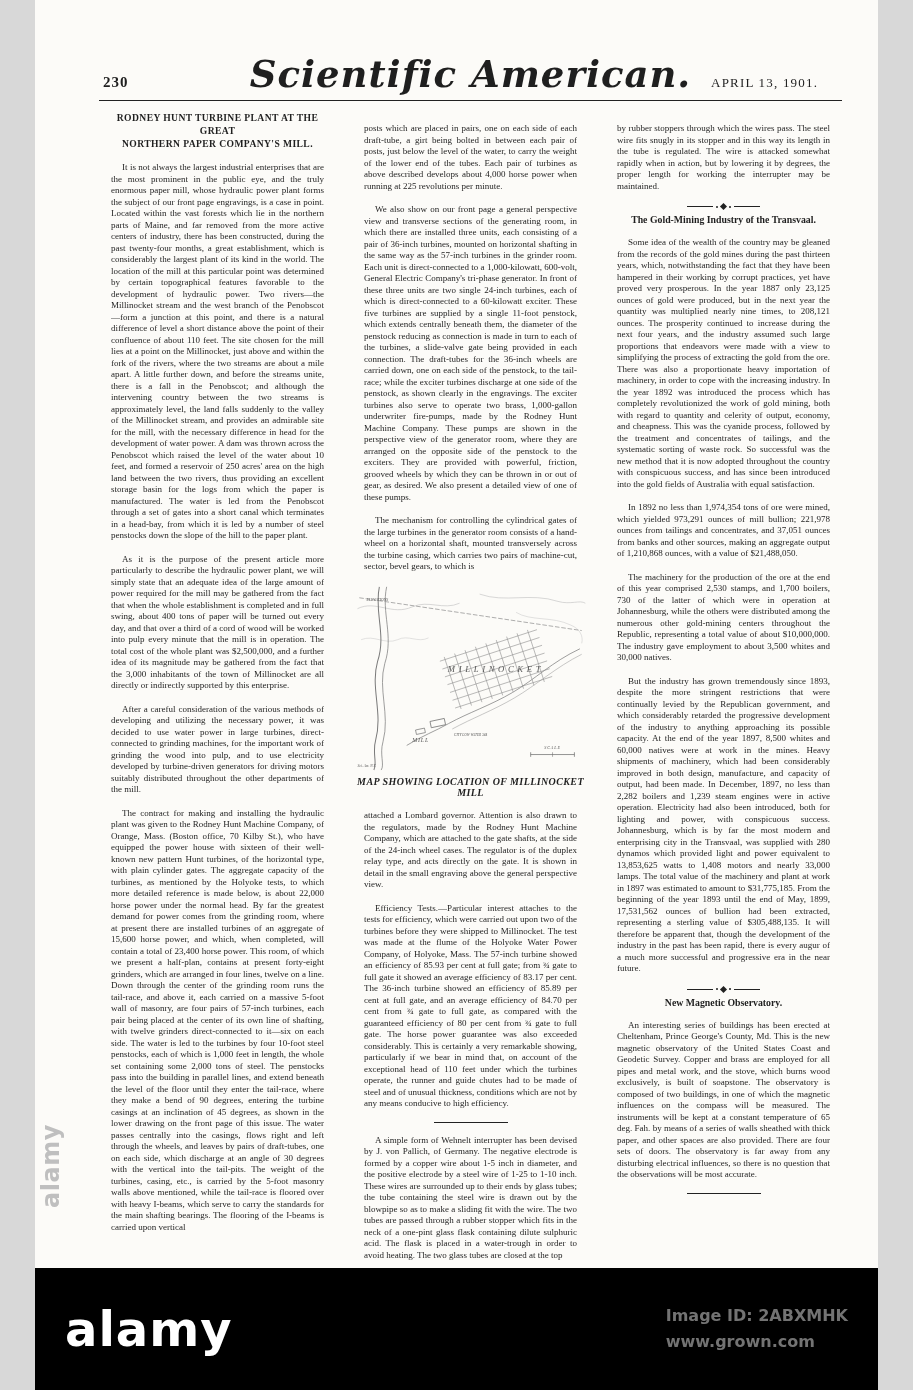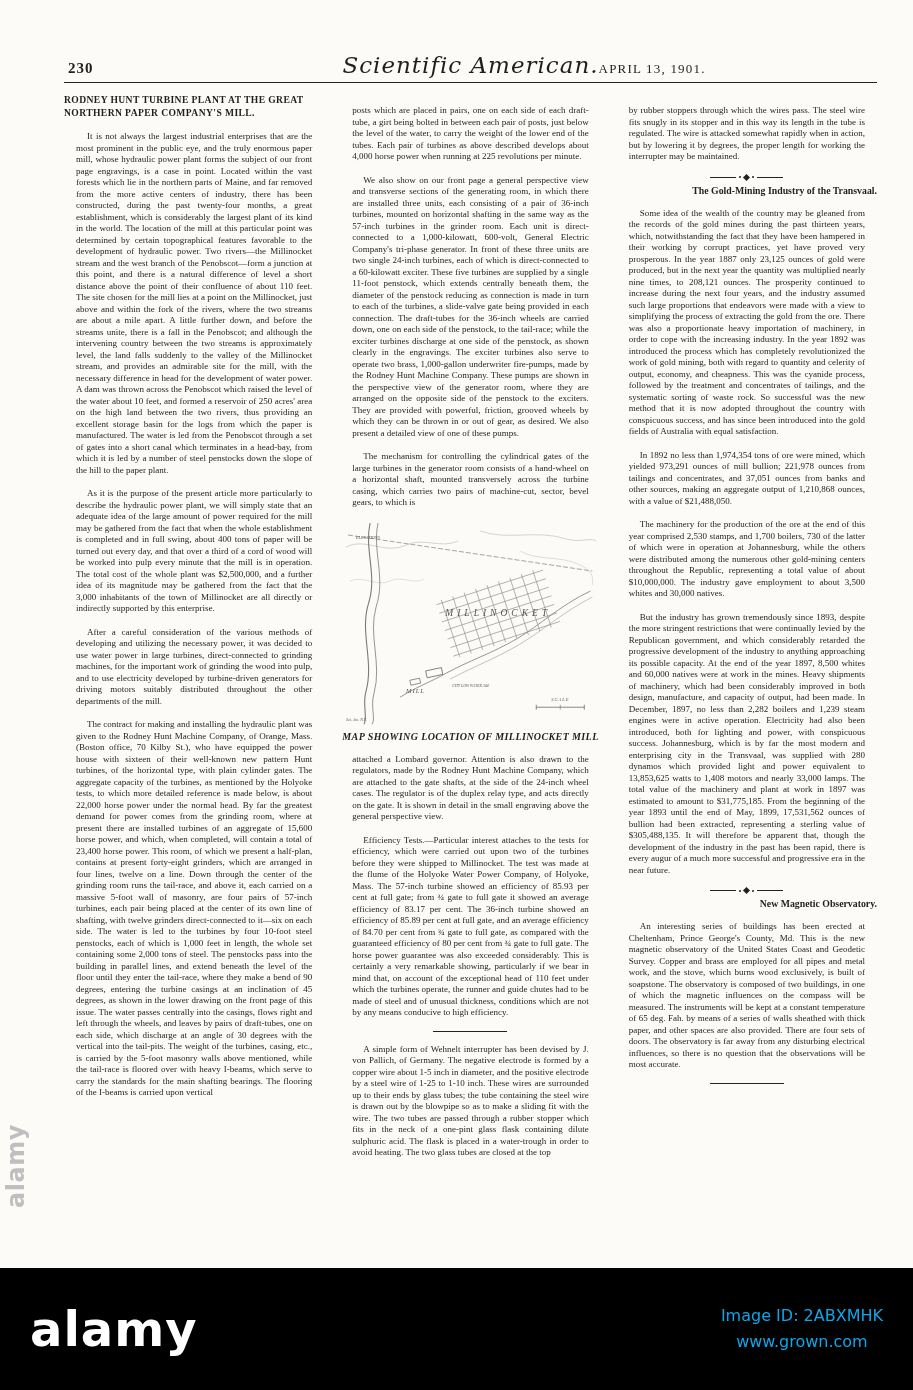--- a/index.html
+++ b/index.html
@@ -1,58 +1,58 @@
 <!DOCTYPE html>
 <html><head>
 <meta charset="utf-8">
 <style>
   * { margin:0; padding:0; box-sizing:border-box; }
   html,body { background:#d8d8d8; }
   .page {
-    position:relative; width:913px; height:1390px; margin:0 auto;
+    position:relative; width:843px; height:1390px; margin:0 auto;
     background:#fcfbf8; overflow:hidden;
     font-family:"Liberation Serif","DejaVu Serif",serif; color:#1f1f1f;
   }
   .content { position:absolute; left:64px; right:36px; top:52px; bottom:128px; overflow:hidden; }
   .pg-header { display:grid; grid-template-columns:1fr auto 1fr; align-items:baseline; padding:0 4px 4px 4px; }
   .pgnum { font-size:15px; font-weight:bold; letter-spacing:1px; }
-  .masthead { font-size:23px; font-weight:normal; font-style:italic; letter-spacing:1px; text-align:center;
+  .masthead { font-size:37px; font-weight:bold; font-style:italic; letter-spacing:1px; text-align:center;
               font-family:"DejaVu Serif",serif; }
-  .idate { font-size:13px; letter-spacing:1.2px; text-align:left; }
+  .idate { font-size:13px; letter-spacing:1.2px; text-align:center; }
   .rule { border-top:1.5px solid #222; margin-bottom:10px; }
   .cols { display:flex; gap:16px; height:1156px; overflow:hidden; }
   .col { flex:1 1 0; min-width:0; overflow:hidden; }
-  .art-title { text-align:left; font-weight:bold; font-size:9.6px; letter-spacing:.4px; line-height:13px; margin-bottom:6px; }
+  .art-title { text-align:center; font-weight:bold; font-size:9.6px; letter-spacing:.4px; line-height:13px; margin-bottom:6px; }
   .para { font-size:9px; line-height:11.5px; text-align:justify; text-indent:11px; margin:12px; }
   .no-first-indent p:first-child { text-indent:0; }
   .dinkus { display:flex; align-items:center; justify-content:center; margin:8px 0 5px 0; }
   .dline { width:26px; height:1px; background:#222; }
   .ddot { width:2px; height:2px; border-radius:50%; background:#222; margin:0 3px; }
   .ddiamond { width:5px; height:5px; background:#222; transform:rotate(45deg); }
-  .sec-head { text-align:right; font-weight:bold; font-size:9.8px; margin:2px 0 6px 0; }
+  .sec-head { text-align:center; font-weight:bold; font-size:9.8px; margin:2px 0 6px 0; }
   .short-rule { width:74px; border-top:1px solid #222; margin:8px auto 8px auto; }
   .map-fig { margin:8px 0 10px 0;font-style:italic; }
   .map-fig svg { display:block; width:100%; height:auto; }
   .map-caption { text-align:center; font-weight:bold; font-size:10px; letter-spacing:.4px; margin-top:5px; }
   .side-wm {
     position:absolute; left:-26px; bottom:210px; transform:rotate(-90deg);
     font-family:"DejaVu Sans","Liberation Sans",sans-serif; font-weight:bold;
     font-size:24px; color:#bfbfbf; letter-spacing:.5px;
   }
   .alamy-bar {
     position:absolute; left:0; right:0; bottom:0; height:122px; background:#000;
     display:flex; align-items:center; justify-content:space-between; padding:0 30px;
   }
   .alamy-logo {
     font-family:"DejaVu Sans","Liberation Sans",sans-serif; font-weight:bold;
     font-size:48px; color:#fff; letter-spacing:1px;
   }
   .alamy-meta {
-    text-align:center; color:#0ea5e9; font-family:"DejaVu Sans","Liberation Sans",sans-serif;
-    font-size:16px; line-height:26px;
+    text-align:left; color:#737373; font-family:"DejaVu Sans","Liberation Sans",sans-serif;
+    font-size:16px; line-height:26px;font-weight:bold;
   }
   .map-svg text { font-family:"Liberation Serif","DejaVu Serif",serif; fill:#555; }
 </style>
 </head>
 <body>
 
 <div class="page">
   <div class="content">
 
     <div class="pg-header">

